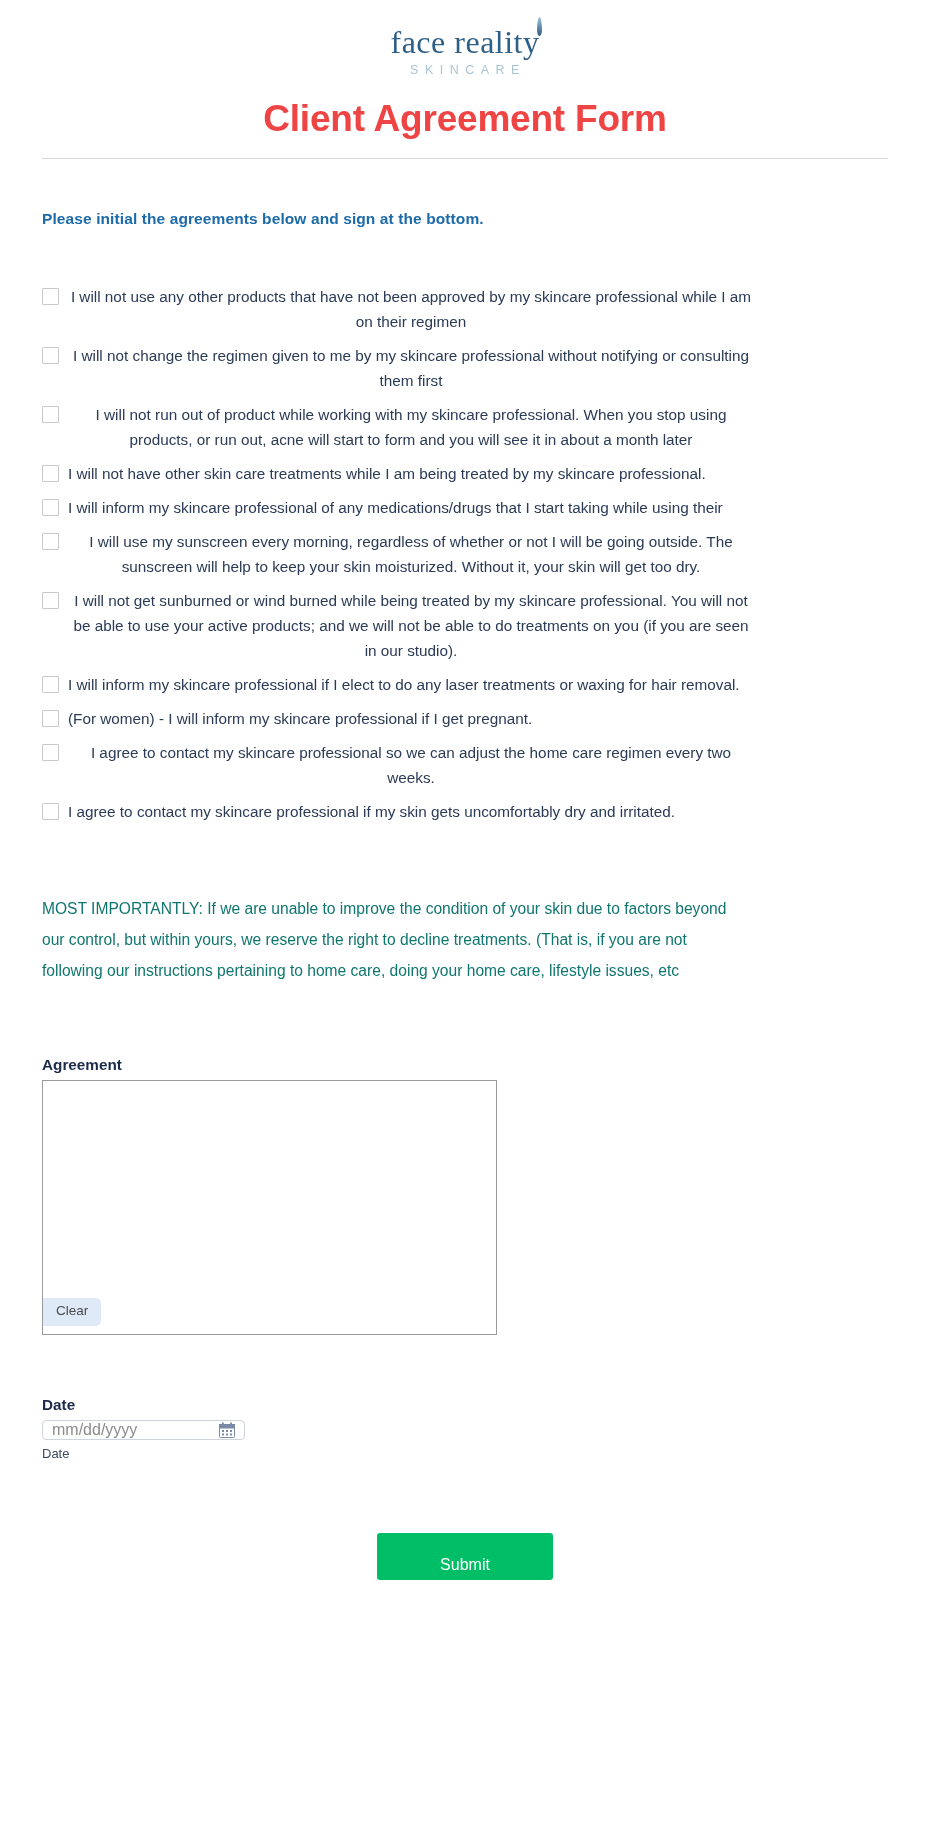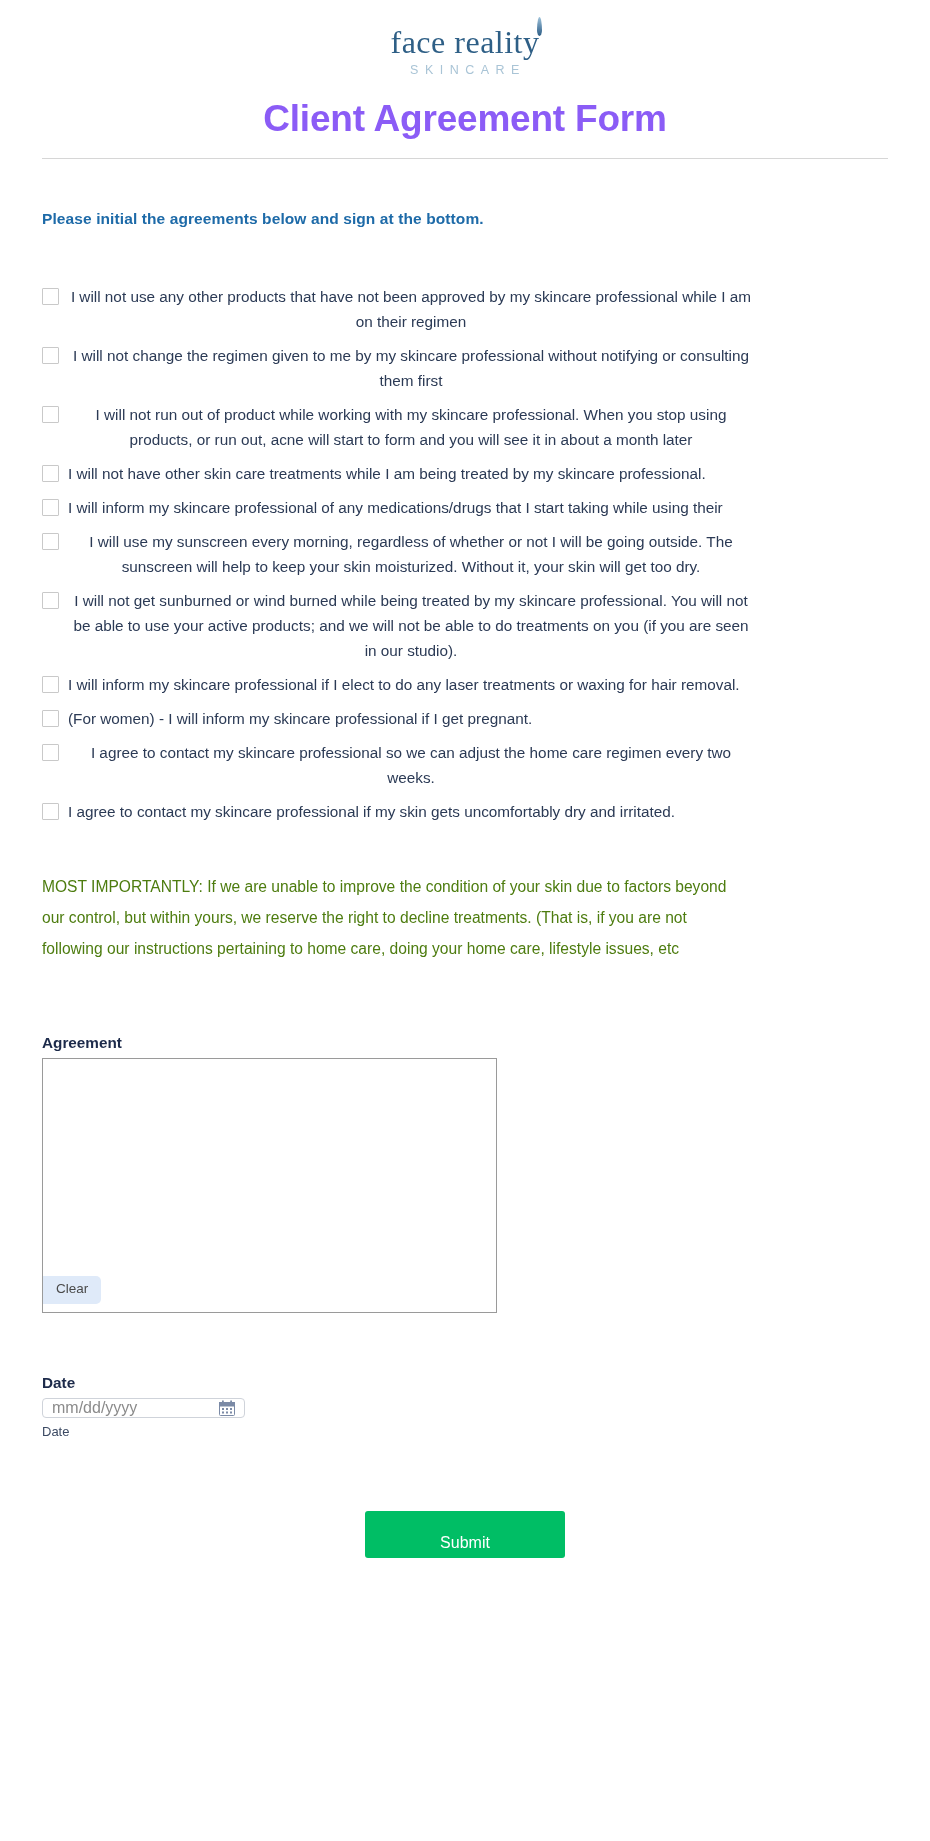--- a/index.html
+++ b/index.html
@@ -56,21 +56,21 @@
     font-size: 12.5px;
     letter-spacing: 6.5px;
     color: #a9c4d6;
     font-weight: 400;
     text-indent: 6px;
   }
   .page-title {
     margin: 20px 0 0 0;
     font-size: 37px;
     font-weight: bold;
-    color: #8b5cf6;
+    color: #ef4444;
     letter-spacing: -0.2px;
     line-height: 1.15;
   }
   .title-rule {
     margin: 17px auto 0 auto;
     width: 846px;
     height: 1px;
     background: #d6d6d6;
   }
 
@@ -109,24 +109,24 @@
   }
   .agreement-text {
     font-size: 15.3px;
     line-height: 25px;
     color: #2b3a55;
     max-width: 686px;
     text-align: center;
   }
 
   .important {
-    margin-top: 47px;
+    margin-top: 69px;
     font-size: 15.6px;
     line-height: 31px;
-    color: #4d7c0f;
+    color: #0f766e;
     max-width: 690px;
   }
 
   
   .field-label {
     font-size: 15.3px;
     font-weight: bold;
     color: #1c2a4a;
     margin-bottom: 6px;
   }
@@ -207,21 +207,21 @@
     text-align: center;
   }
   .submit-btn {
     display: inline-block;
     background: #00be65;
     color: #ffffff;
     font-size: 16px;
     font-family: "Liberation Sans", sans-serif;
     border: none;
     border-radius: 3px;
-    width: 200px;
+    width: 176px;
     height: 47px;
     line-height: 47px;
     padding: 8px;
     cursor: pointer;
   }
 </style>
 </head>
 <body>
 
 <div class="page">

